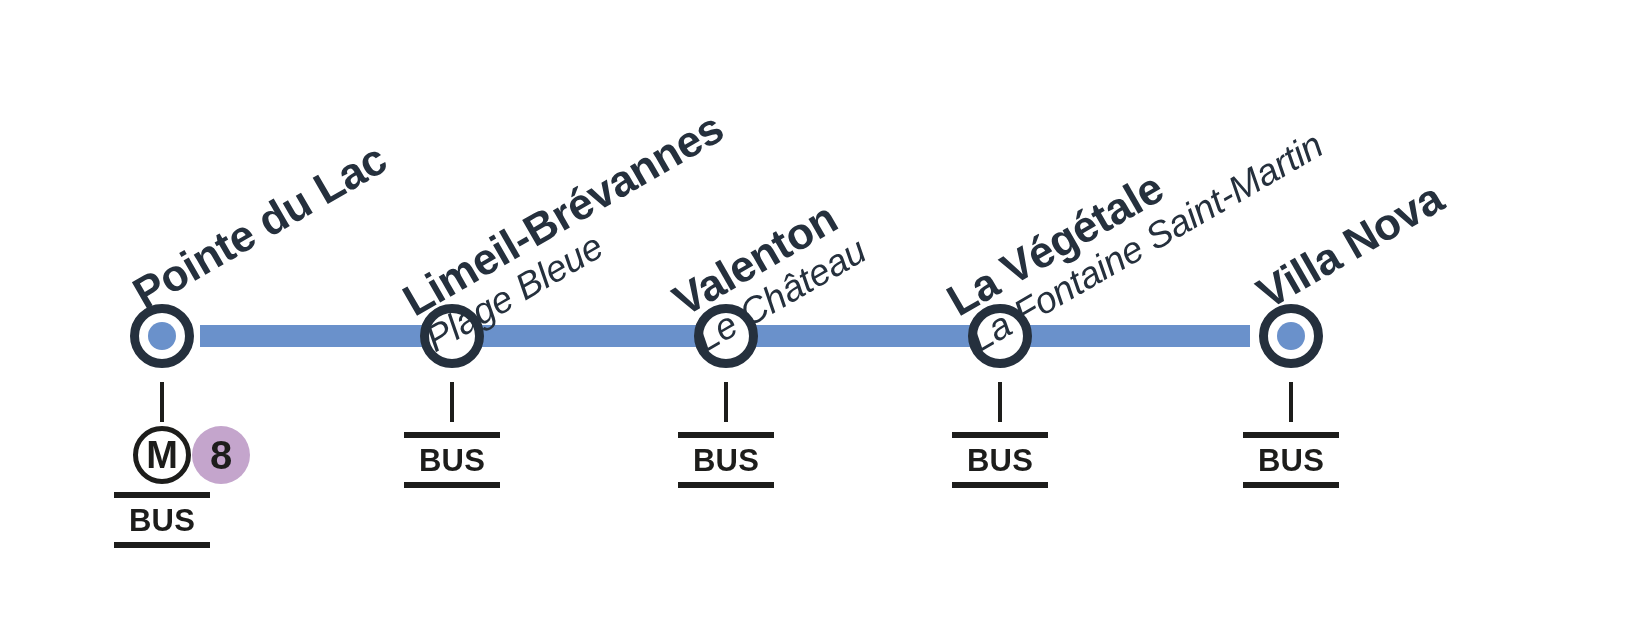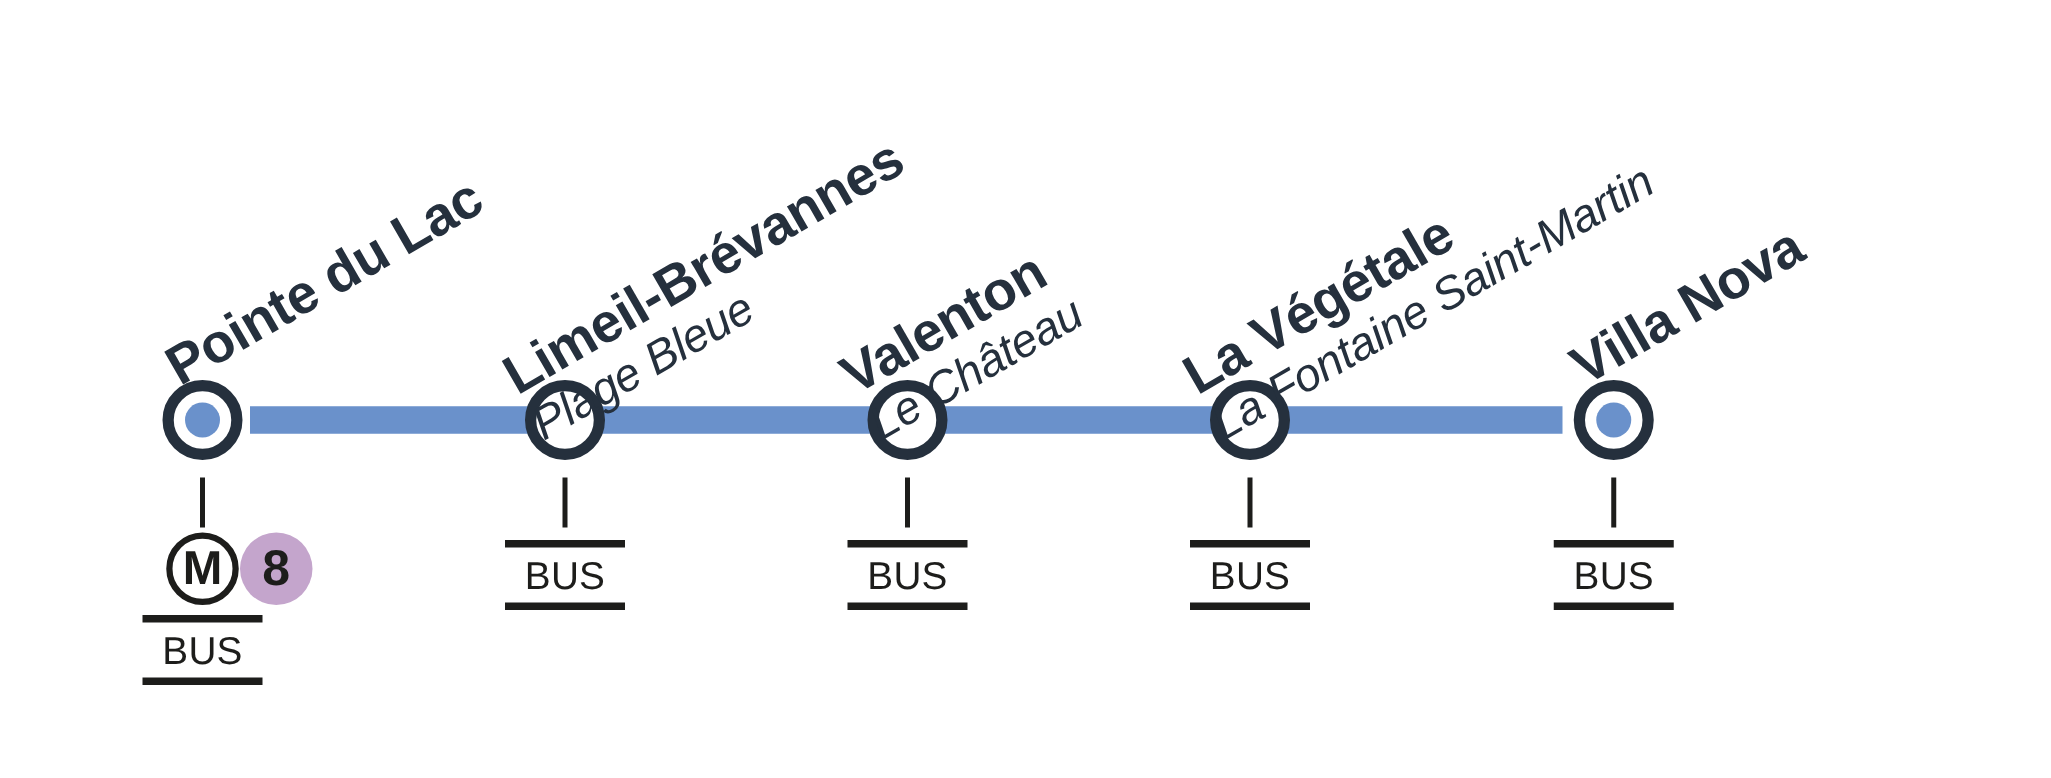--- a/index.html
+++ b/index.html
@@ -96,21 +96,21 @@
     text-align: center;
     width: 96px;
   }
   .bus-badge .rule {
     height: 6px;
     background: #1d1d1b;
     width: 96px;
     margin: 0 auto;
   }
   .bus-badge .bus-text {
-    font-weight: normal;
+    font-weight: bold;
     font-size: 31px;
     color: #1d1d1b;
     line-height: 1;
     padding: 7px 0 6px 0;
     letter-spacing: 0.2px;
   }
 
   
   .metro-symbol {
     position: absolute;

